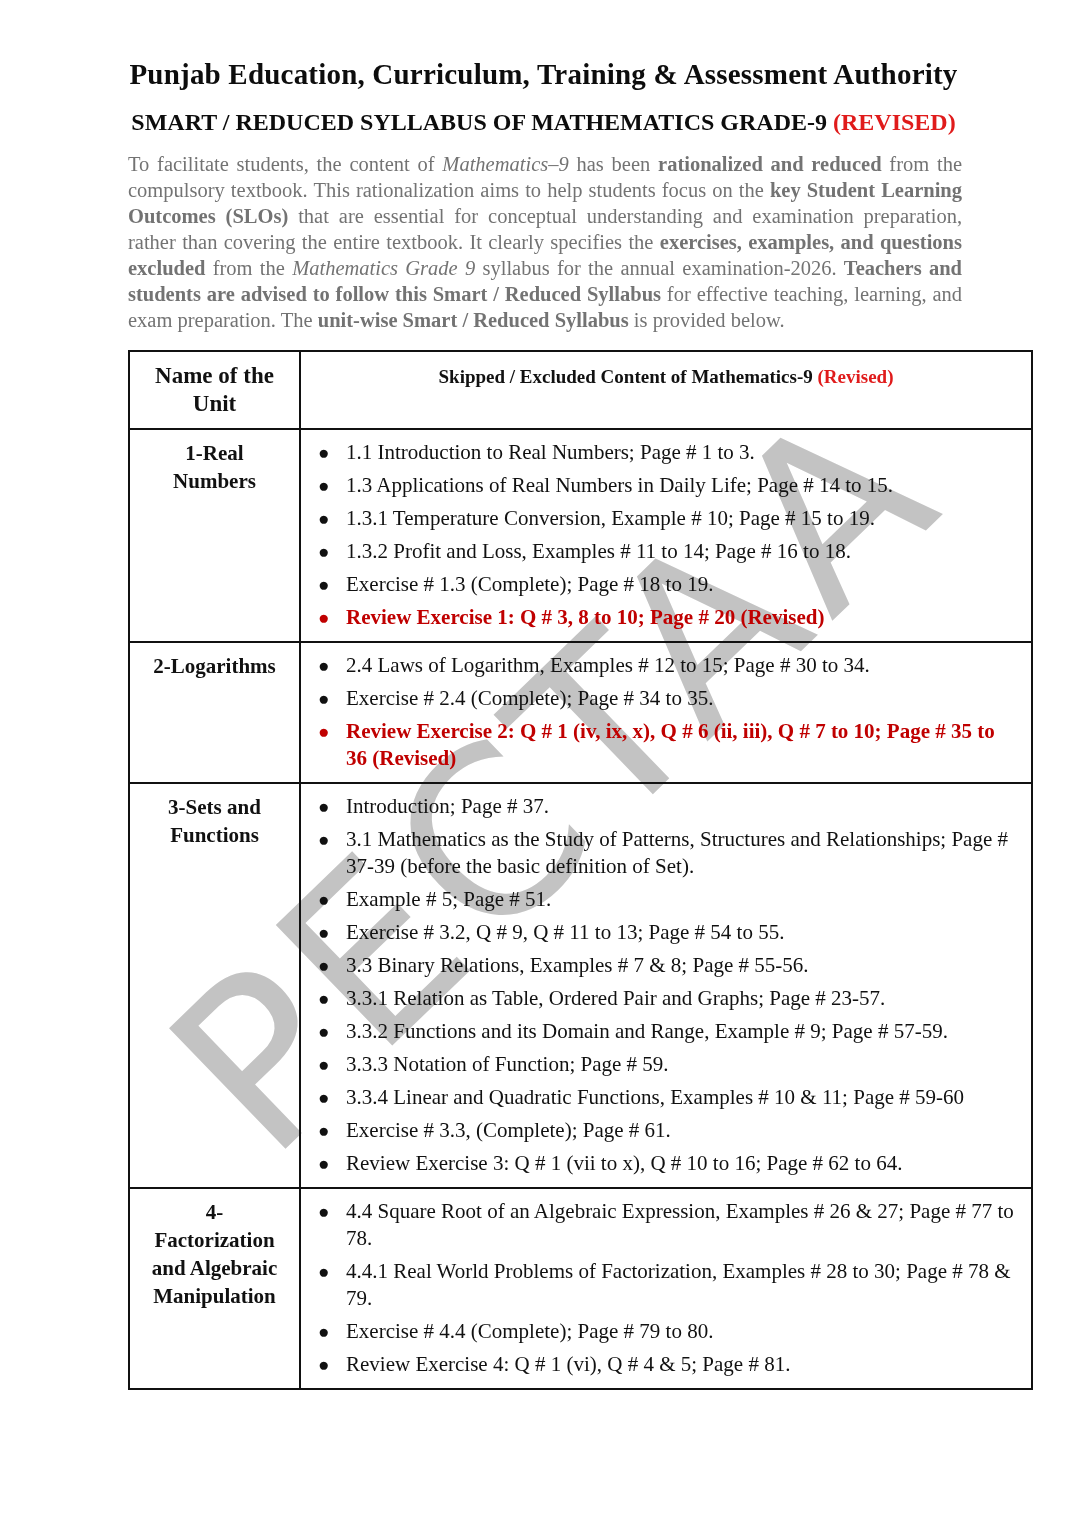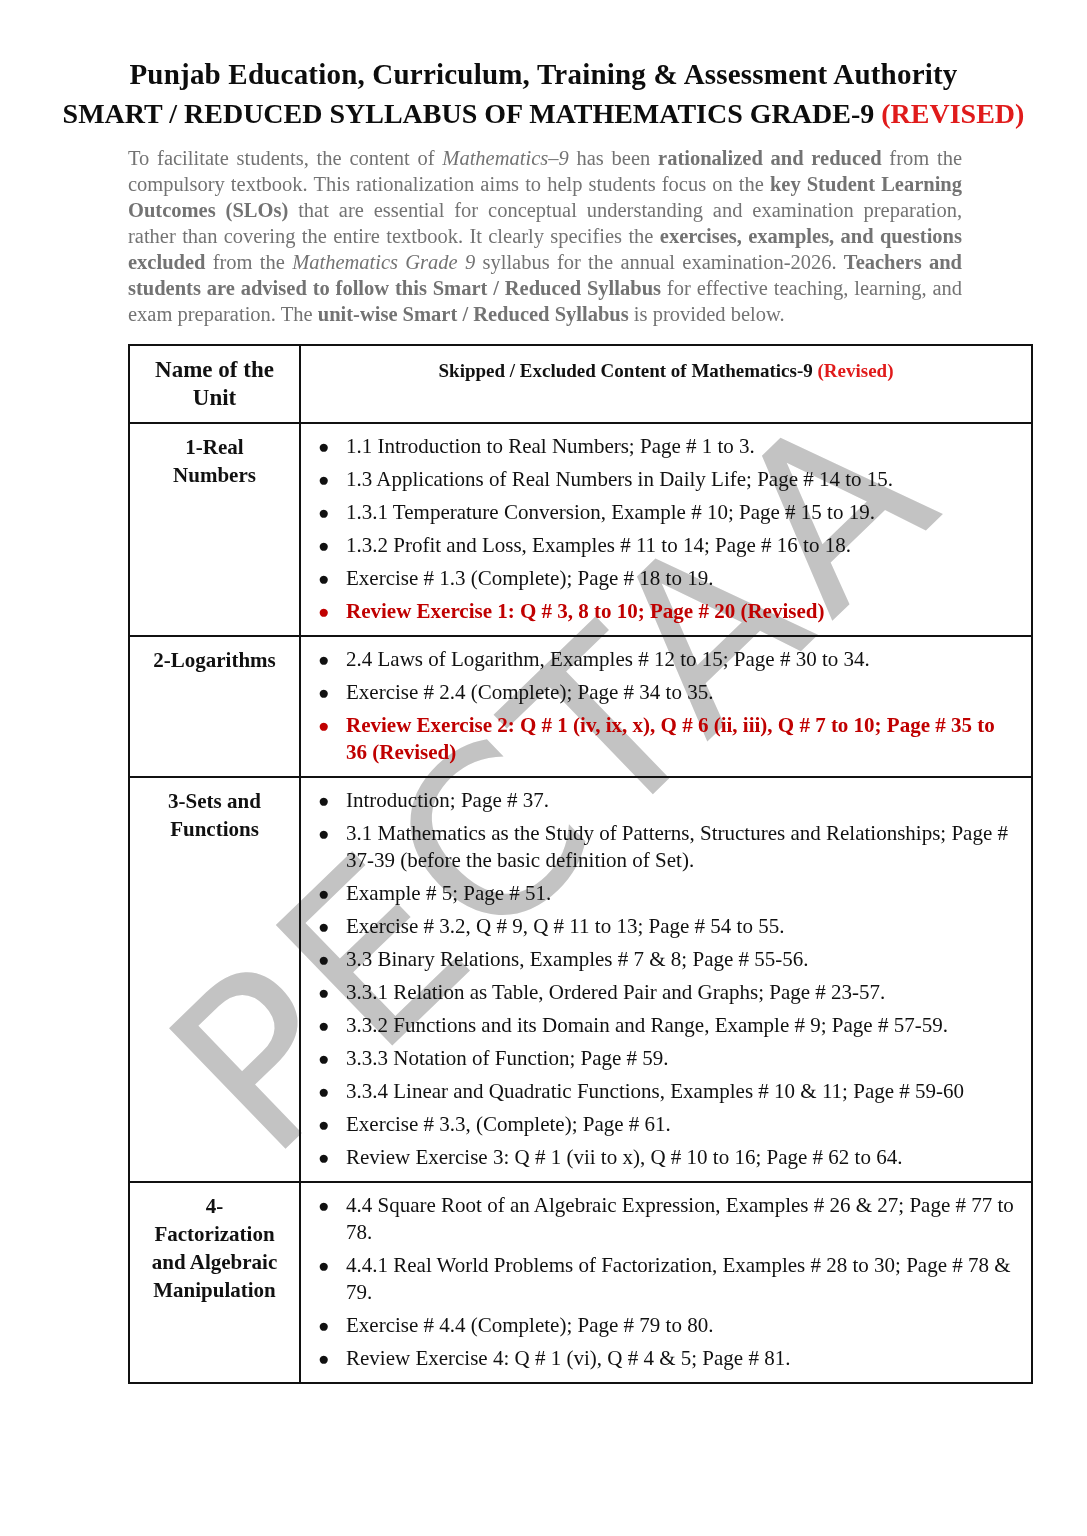--- a/index.html
+++ b/index.html
@@ -31,23 +31,23 @@
   h1.doc-title {
     margin: 0;
     padding-top: 58px;
     text-align: center;
     font-size: 29px;
     font-weight: bold;
     letter-spacing: 0.2px;
     color: #0d0d0d;
   }
   h2.doc-subtitle {
-    margin: 7px 0 0 0;
-    text-align: center;
-    font-size: 28px;
+    margin: 18px 0 0 0;
+    text-align: center;
+    font-size: 24px;
     font-weight: bold;
     color: #0d0d0d;
   }
   .red-bright { color: #e01b1b; }
 
   p.intro {
     margin: 15px 125px 0 128px;
     text-align: justify;
     font-size: 20.5px;
     line-height: 26px;

